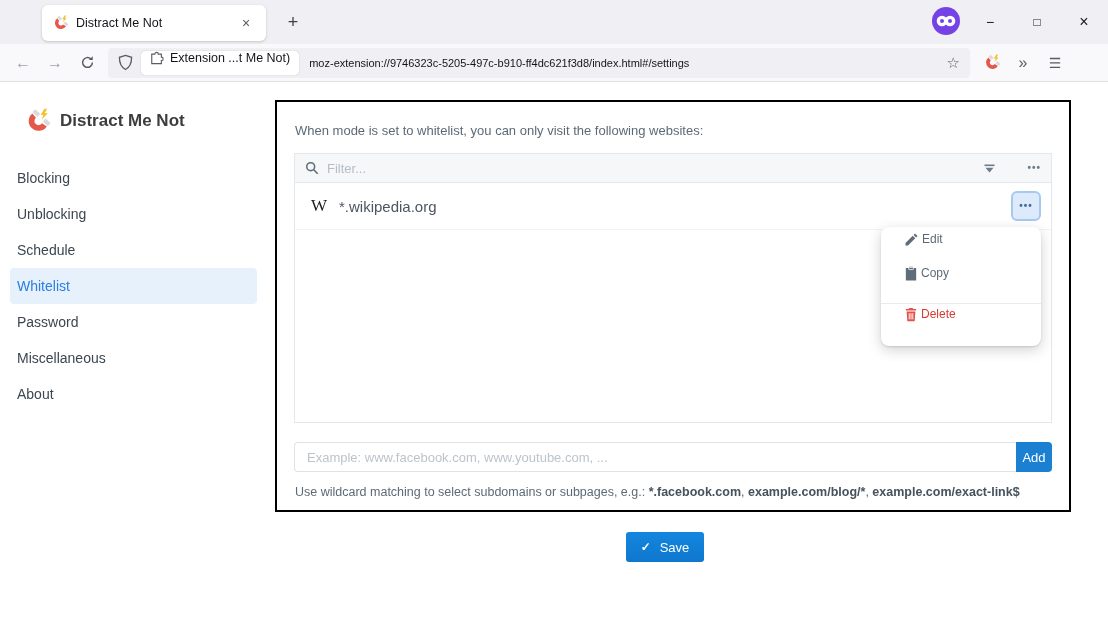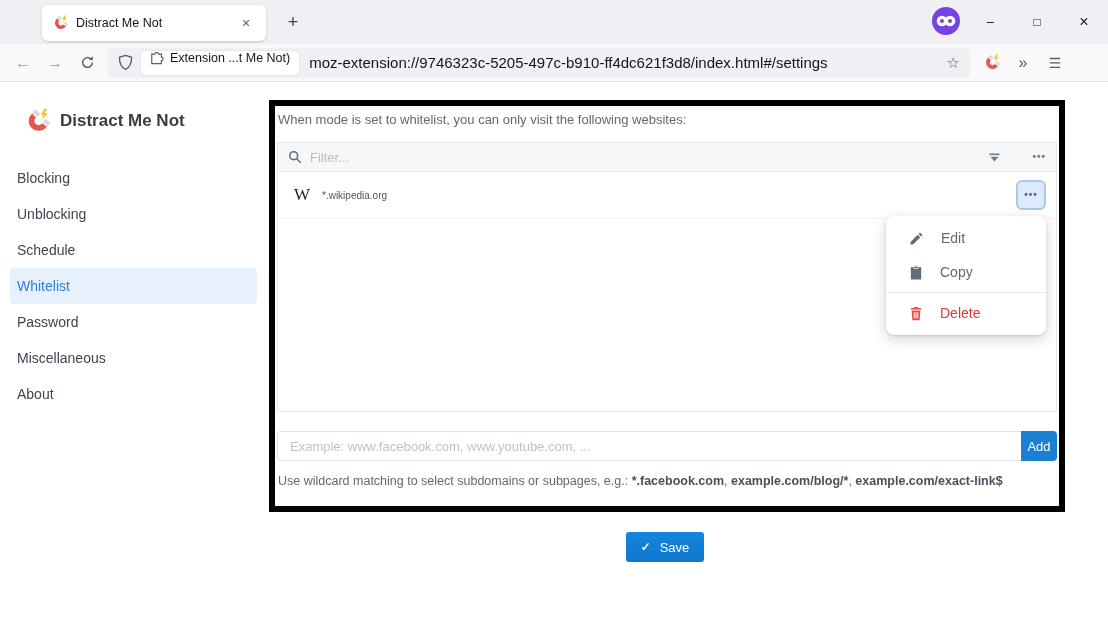--- a/index.html
+++ b/index.html
@@ -23,58 +23,58 @@
 
   .navbar { height:38px; background:#f9f9fb; border-bottom:1px solid #e0e0e6; display:flex;
             align-items:center; padding:0 8px; gap:2px; }
   .navicon { width:30px; height:28px; display:flex; align-items:center; justify-content:center;
              font-size:16px; color:#5b5b66; border-radius:4px; flex:0 0 auto; }
   .navicon.dim { color:#a0a0aa; }
   .urlbar { width:862px; height:30px; background:#f0f0f4; border-radius:4px; display:flex;
             align-items:center; padding:0 10px; gap:8px; margin:0 4px; }
   .ext-chip { background:#fff; border-radius:4px; height:24px; display:flex; align-items:flex-start; gap:6px;
               padding:0 9px; font-size:12.5px; color:#15141a; box-shadow:0 0 1px rgba(0,0,0,.35); white-space:nowrap; }
-  .url-text { flex:1; font-size:15px; color:#15141a; white-space:nowrap; overflow:hidden; margin-left:2px; }
+  .url-text { flex:1; font-size:11px; color:#15141a; white-space:nowrap; overflow:hidden; margin-left:2px; }
   .star { font-size:15px; color:#5b5b66; }
 
   
   .content { display:flex; height:556px; background:#fff; }
   .sidebar { width:267px; padding-top:26px; flex:0 0 auto; }
   .brand { display:flex; align-items:center; gap:10px; padding-left:24px; margin-bottom:26px;
            font-size:17px; font-weight:bold; color:#3d3d3d; }
   .nav-item { margin:0 10px; height:36px; display:flex; align-items:center; padding-left:7px;
               font-size:14px; color:#3c4650; border-radius:4px; cursor:default; }
   .nav-item.active { background:#e7f1fc; color:#2a7de1; }
 
   .main { position:relative; flex:1; }
-  .panel { position:absolute; left:2px; top:18px; width:796px; height:412px; background:#fff;
-           border:6px solid #000000; padding:2px; }
+  .panel { position:absolute; left:8px; top:18px; width:796px; height:412px; background:#fff;
+           border:2px solid #000000; padding:17px; }
   .desc { font-size:13px; color:#5d6a76; margin:4px 0 15px 1px; }
 
   .filterbar { display:flex; align-items:center; height:30px; background:#f6f7f9;
                border:1px solid #e5e8ea; padding:0 10px; }
   .filter-input { flex:1; background:transparent; border:none; outline:none; font-size:13px;
                   color:#737373; margin-left:8px; font-family:"Liberation Sans",sans-serif; }
   .filter-input::placeholder { color:#b4bdc5; }
   .dots { color:#6e7c8a; font-size:10px; font-weight:bold; letter-spacing:1px; line-height:1; }
   .filter-collapse { margin-right:32px; display:flex; align-items:center; }
 
   .listbox { border:1px solid #e5e8ea; border-top:none; height:240px; position:relative; background:#fff; }
   .site-row { height:47px; display:flex; align-items:center; padding:0 10px 0 16px;
               border-bottom:1px solid #f1f3f4; }
   .row-favicon { font-family:"Liberation Serif", serif; font-size:17px; color:#1d1d1d; width:22px; }
-  .row-value { flex:1; font-size:10px; color:#4c5661; margin-left:6px; }
+  .row-value { flex:1; font-size:15px; color:#4c5661; margin-left:6px; }
   .row-menu-btn { width:30px; height:30px; border-radius:6px; background:#ddeafc; border:2px solid #a8c9ee;
                   display:flex; align-items:center; justify-content:center; }
   .row-menu-btn .dots { color:#3f6d9e; }
 
   .context-menu { position:absolute; right:10px; top:44px; width:160px; background:#fff; border-radius:8px;
                   box-shadow:0 1px 2px rgba(0,0,0,.12), 0 4px 14px rgba(0,0,0,.18); padding:5px 0; z-index:5; }
-  .menu-item { height:34px; display:flex; align-items:center; padding-left:23px; gap:17px;
-               font-size:14px; color:#5d6a76; }
+  .menu-item { height:34px; display:flex; padding-left:23px; gap:3px;
+               font-size:12px; color:#5d6a76; }
   .menu-item svg { flex:0 0 auto; }
   .menu-divider { height:1px; background:#e8eaec; margin:3px 0; }
   .menu-item.danger { color:#d93a32; }
 
   .add-row { display:flex; margin-top:19px;border-radius:12px; }
   .add-input { flex:1; height:30px; border:1px solid #dfe3e6; border-right:none; border-radius:4px 0 0 4px;
                padding:0 12px; font-size:13px; color:#4c5661; outline:none; font-family:"Liberation Sans",sans-serif; }
   .add-input::placeholder { color:#bcc4cb; }
   .add-btn { width:36px; height:30px; background:#1b80d2; color:#fff; font-size:13px; border:none;
              border-radius:0 4px 4px 0; display:flex; align-items:center; justify-content:center; cursor:pointer; }

